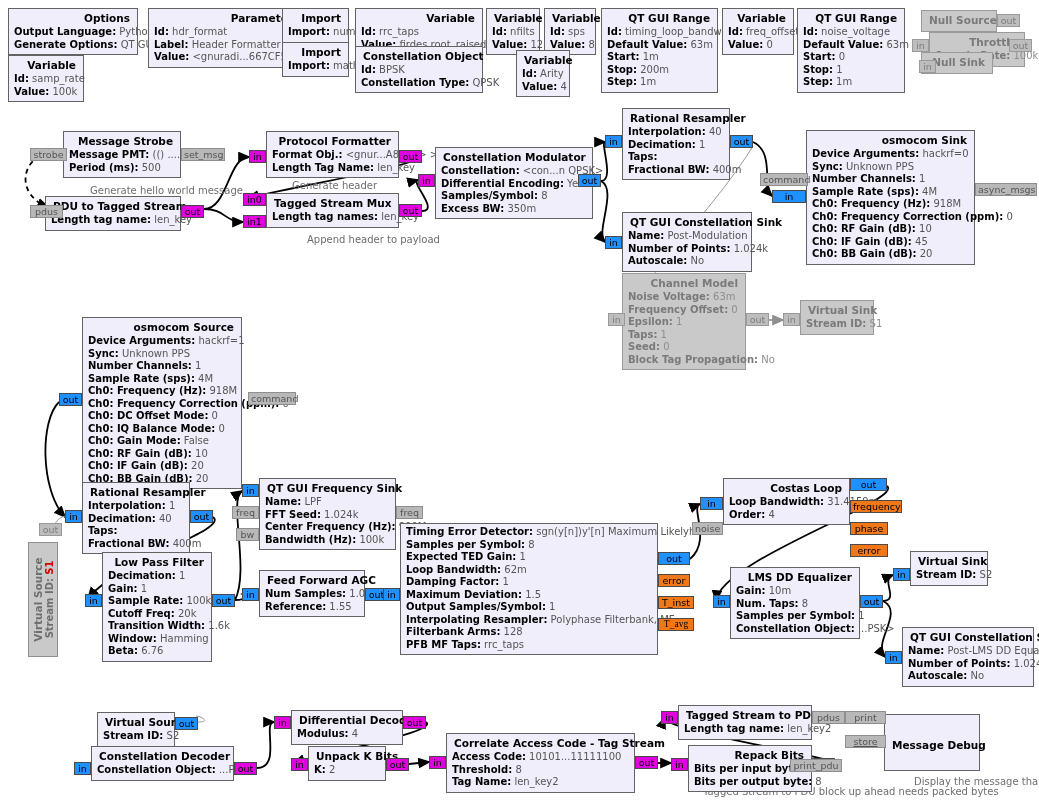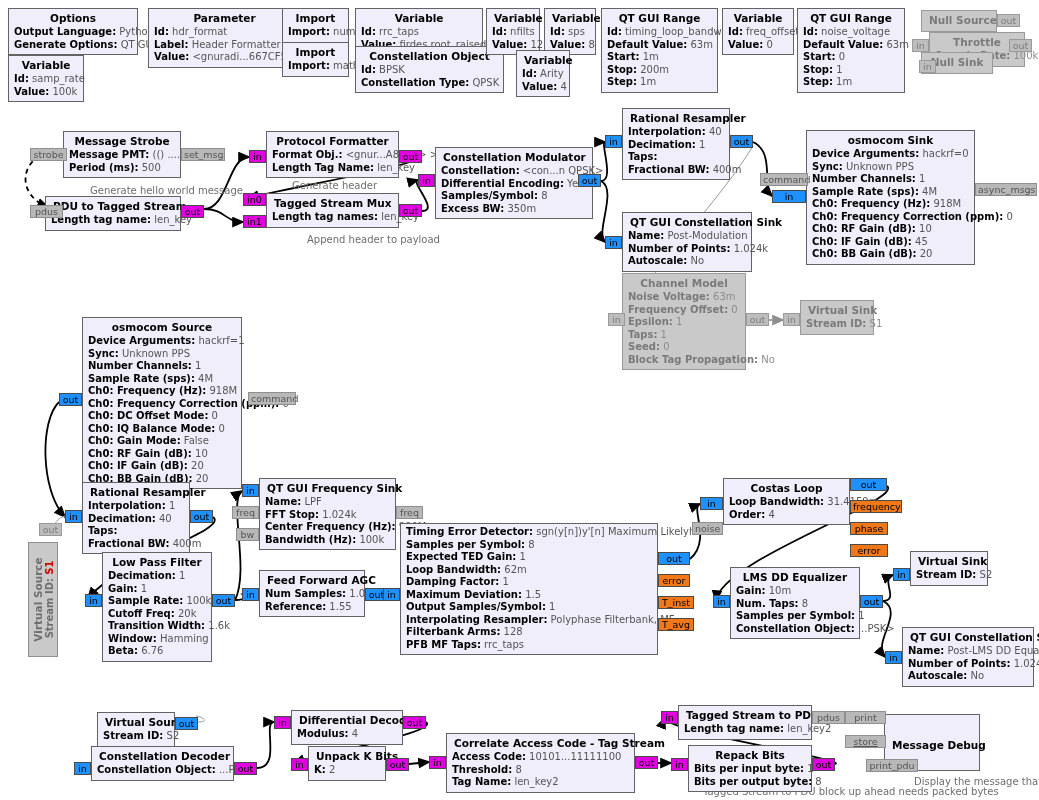--- a/index.html
+++ b/index.html
@@ -17,21 +17,21 @@
   .blk {
     position:absolute;
     background:#f0eefa;
     border:1.5px solid #636363;
     padding:2px 5px 3px 5px;
     z-index:3;
     white-space:nowrap;
   }
   .blk .ttl {
     font-weight:bold; font-size:10.5px; color:#000;
-    text-align:center; line-height:13px; padding:1px 2px 1px 2px;
+    text-align:right; line-height:13px; padding:1px 2px 1px 2px;
   }
   .blk .row { font-size:10px; line-height:12.5px; color:#555; }
   .blk .row b { color:#000; font-weight:bold; }
 
   
   .blk.dis { background:#c9c9c9; border-color:#9a9a9a; }
   .blk.dis .ttl { color:#7a7a7a; }
   .blk.dis .row { color:#8d8d8d; }
   .blk.dis .row b { color:#7a7a7a; }
 
@@ -135,21 +135,21 @@
     </div>
     <div class="blk" style="left: 282px; top: 42px; width: 67px;">
       <div class="ttl">Import</div>
       <div class="row"><b>Import:</b> <span>math</span></div>
     </div>
     <div class="blk" style="left: 355px; top: 8px; width: 128px;">
       <div class="ttl">Variable</div>
       <div class="row"><b>Id:</b> <span>rrc_taps</span></div>
       <div class="row"><b>Value:</b> <span>firdes.root_raised_...</span></div>
     </div>
-    <div class="blk" style="left: 355px; top: 46px; width: 149px;">
+    <div class="blk" style="left: 355px; top: 46px; width: 128px;">
       <div class="ttl">Constellation Object</div>
       <div class="row"><b>Id:</b> <span>BPSK</span></div>
       <div class="row"><b>Constellation Type:</b> <span>QPSK</span></div>
     </div>
     <div class="blk" style="left: 486px; top: 8px; width: 54px;">
       <div class="ttl">Variable</div>
       <div class="row"><b>Id:</b> <span>nfilts</span></div>
       <div class="row"><b>Value:</b> <span>128</span></div>
     </div>
     <div class="blk" style="left: 544px; top: 8px; width: 52px;">
@@ -284,21 +284,21 @@
       <div class="row"><b>Gain:</b> <span>1</span></div>
       <div class="row"><b>Sample Rate:</b> <span>100k</span></div>
       <div class="row"><b>Cutoff Freq:</b> <span>20k</span></div>
       <div class="row"><b>Transition Width:</b> <span>1.6k</span></div>
       <div class="row"><b>Window:</b> <span>Hamming</span></div>
       <div class="row"><b>Beta:</b> <span>6.76</span></div>
     </div>
     <div class="blk" style="left: 259px; top: 478px; width: 137px;">
       <div class="ttl">QT GUI Frequency Sink</div>
       <div class="row"><b>Name:</b> <span>LPF</span></div>
-      <div class="row"><b>FFT Stop:</b> <span>1.024k</span></div>
+      <div class="row"><b>FFT Seed:</b> <span>1.024k</span></div>
       <div class="row"><b>Center Frequency (Hz):</b> <span>900M</span></div>
       <div class="row"><b>Bandwidth (Hz):</b> <span>100k</span></div>
     </div>
     <div class="blk" style="left: 259px; top: 570px; width: 106px;">
       <div class="ttl">Feed Forward AGC</div>
       <div class="row"><b>Num Samples:</b> <span>1.024k</span></div>
       <div class="row"><b>Reference:</b> <span>1.55</span></div>
     </div>
     <div class="blk" style="left: 400px; top: 523px; width: 258px;">
       <div class="row"><b>Timing Error Detector:</b> <span>sgn(y[n])y'[n] Maximum Likelyhood</span></div>
@@ -408,21 +408,21 @@
     <div class="port p-cpx" style="left: 242px; top: 484px; width: 17px;">in</div>
     <div class="port p-gray" style="left: 232px; top: 506px; width: 27px;">freq</div>
     <div class="port p-gray" style="left: 236px; top: 528px; width: 23px;">bw</div>
     <div class="port p-gray" style="left: 396px; top: 506px; width: 27px;">freq</div>
     <div class="port p-cpx" style="left: 242px; top: 588px; width: 17px;">in</div>
     <div class="port p-cpx" style="left: 365px; top: 588px; width: 23px;">out</div>
     <div class="port p-cpx" style="left: 383px; top: 588px; width: 17px;">in</div>
     <div class="port p-cpx" style="left: 658px; top: 552px; width: 32px;">out</div>
     <div class="port p-float" style="left: 658px; top: 574px; width: 32px;">error</div>
     <div class="port p-float" style="left: 658px; top: 596px; width: 36px;">T_inst</div>
-    <div class="port p-float" style="left: 658px; top: 618px; width: 36px;">T_avg</div>
+    <div class="port p-float" style="left: 658px; top: 618px; width: 36px; font-family: Liberation Serif, serif;">T_avg</div>
     <div class="port p-cpx" style="left: 700px; top: 497px; width: 23px;">in</div>
     <div class="port p-gray" style="left: 692px; top: 522px; width: 31px;">noise</div>
     <div class="port p-cpx" style="left: 850px; top: 478px; width: 37px;">out</div>
     <div class="port p-float" style="left: 850px; top: 500px; width: 52px;">frequency</div>
     <div class="port p-float" style="left: 850px; top: 522px; width: 38px;">phase</div>
     <div class="port p-float" style="left: 850px; top: 544px; width: 38px;">error</div>
     <div class="port p-cpx" style="left: 713px; top: 595px; width: 17px;">in</div>
     <div class="port p-cpx" style="left: 860px; top: 595px; width: 23px;">out</div>
     <div class="port p-cpx" style="left: 893px; top: 568px; width: 17px;">in</div>
     <div class="port p-cpx" style="left: 885px; top: 651px; width: 17px;">in</div>
@@ -434,19 +434,19 @@
     <div class="port p-byte" style="left: 291px; top: 758px; width: 17px;">in</div>
     <div class="port p-byte" style="left: 386px; top: 758px; width: 23px;">out</div>
     <div class="port p-byte" style="left: 429px; top: 756px; width: 17px;">in</div>
     <div class="port p-byte" style="left: 635px; top: 756px; width: 23px;">out</div>
     <div class="port p-byte" style="left: 661px; top: 711px; width: 17px;">in</div>
     <div class="port p-gray" style="left: 812px; top: 711px; width: 33px;">pdus</div>
     <div class="port p-byte" style="left: 671px; top: 758px; width: 17px;">in</div>
     <div class="port p-byte" style="left: 812px; top: 758px; width: 23px;">out</div>
     <div class="port p-gray" style="left: 845px; top: 711px; width: 41px;">print</div>
     <div class="port p-gray" style="left: 845px; top: 735px; width: 41px; text-decoration: underline;">store</div>
-    <div class="port p-gray" style="left: 866px; top: 759px; width: 52px;">print_pdu</div>
+    <div class="port p-gray" style="left: 790px; top: 759px; width: 52px;">print_pdu</div>
     <div class="note" style="left: 60px; top: 185px;">Generate hello world message</div>
     <div class="note" style="left: 262px; top: 180px;">Generate header</div>
     <div class="note" style="left: 277px; top: 234px;">Append header to payload</div>
     <div class="note" style="left: 673px; top: 786px;">Tagged Stream to PDU block up ahead needs packed bytes</div>
     <div class="note" style="left: 884px; top: 776px;">Display the message that was sent.</div>
   </div>
 
 </body></html>

